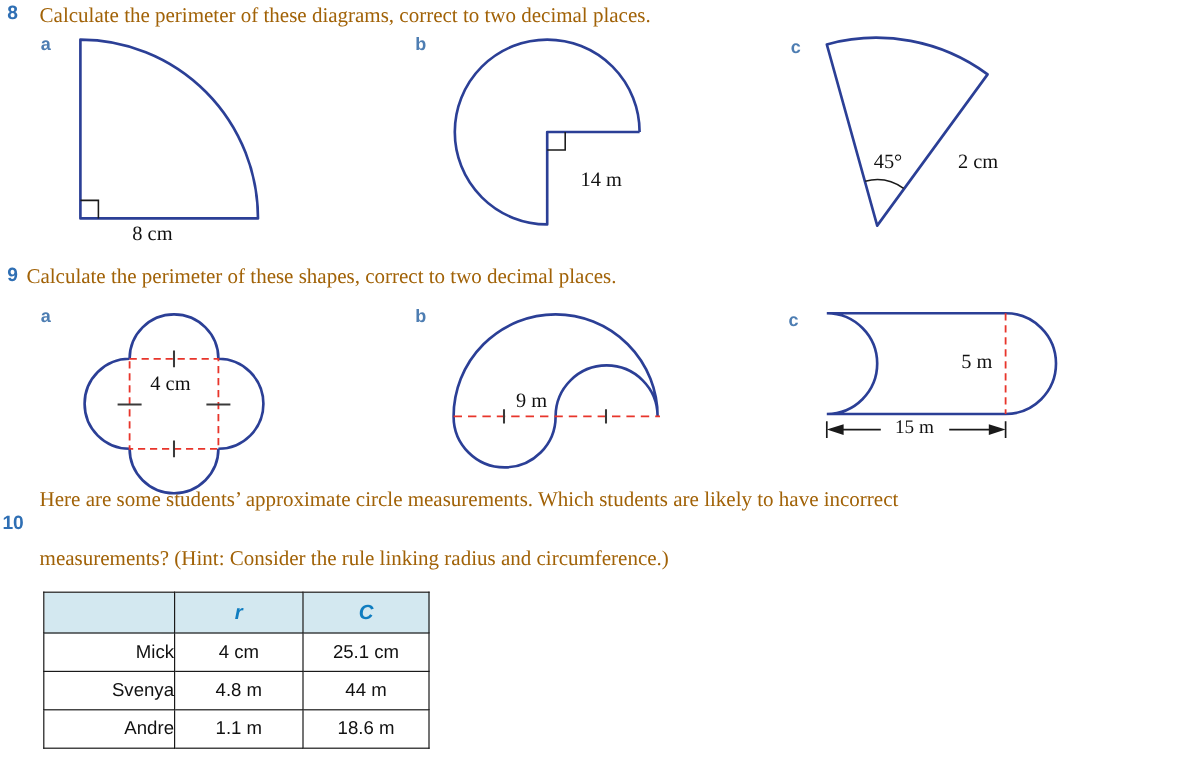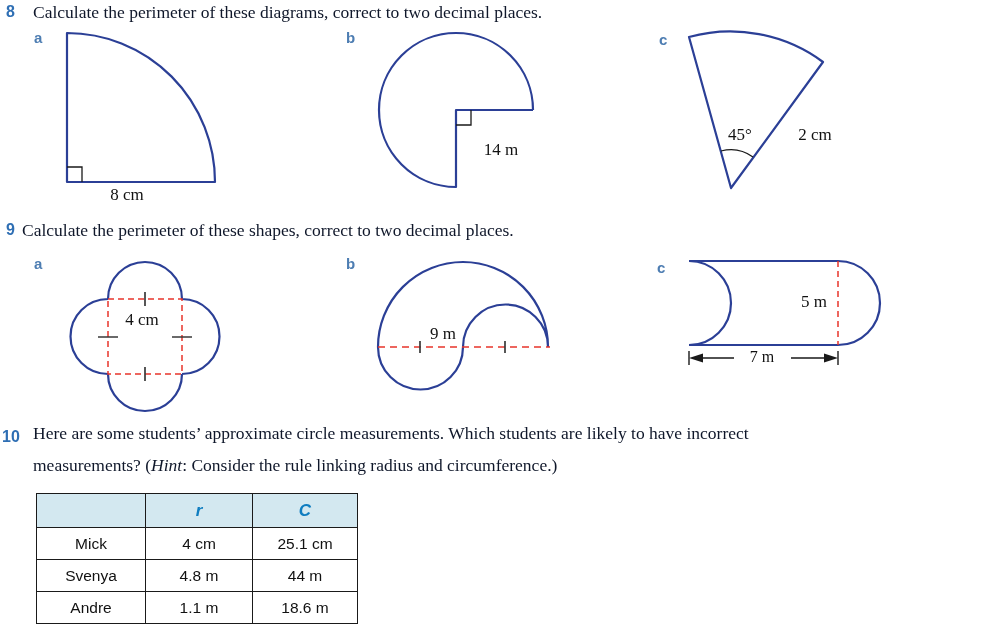--- a/index.html
+++ b/index.html
@@ -5,43 +5,43 @@
   html,body{margin:0;padding:0;background:#fff;}
   #page{
     position:relative;width:982px;height:639px;background:#ffffff;
     font-family:"Liberation Serif", serif;color:#151515;overflow:hidden;
   }
   .abs{position:absolute;}
   .qnum{
     font-family:"Liberation Sans", sans-serif;font-weight:bold;
     font-size:16px;color:#2f6fb4;
   }
-  .qtext{font-size:17.5px;color:#0f172a;white-space:nowrap;}
+  .qtext{font-size:17.5px;color:#a16207;white-space:nowrap;}
   .partletter{
     font-family:"Liberation Sans", sans-serif;font-weight:bold;
     font-size:15px;color:#4d7db2;
   }
   .mlabel{font-size:17px;color:#111;text-align:center;white-space:nowrap;}
   .mlabel-sm{font-size:16px;}
   svg{position:absolute;left:0;top:0;}
-  .ital{font-style:italic;}
+  .ital{}
   table.meas{
     position:absolute;left:36px;top:493px;border-collapse:collapse;
     font-family:"Liberation Sans", sans-serif;font-size:15.5px;color:#111;
     table-layout:fixed;
   }
   table.meas td,table.meas th{
     border:1.5px solid #1a1a1a;padding:0;vertical-align:middle;
     height:31px;background:#fff;
   }
   table.meas tr.hdr th{
     height:33px;background:#d3e8f0;color:#0f7dc0;
     font-style:italic;font-weight:bold;font-size:17px;text-align:center;
   }
-  td.namecell{text-align:center;padding-left:9px;border-radius:14px;}
+  td.namecell{text-align:right;padding-left:9px;border-radius:14px;}
   td.valcell{text-align:center;}
 </style>
 </head>
 <body>
 
 <div id="page">
 
   <svg width="982" height="639" viewBox="0 0 982 639">
 
     <g>
@@ -100,26 +100,26 @@
     <span class="abs qnum" style="left:6px;top:221px;">9</span>
     <span class="abs qtext" style="left:22px;top:220px;">Calculate the perimeter of these shapes, correct to two decimal places.</span>
 
     <span class="abs partletter" style="left:34px;top:255px;">a</span>
     <span class="abs partletter" style="left:346px;top:255px;">b</span>
     <span class="abs partletter" style="left:657px;top:259px;">c</span>
 
     <span class="abs mlabel" style="left:112px;top:310px;width:60px;">4 cm</span>
     <span class="abs mlabel" style="left:416px;top:324px;width:54px;">9 m</span>
     <span class="abs mlabel" style="left:793px;top:292px;width:42px;">5 m</span>
-    <span class="abs mlabel mlabel-sm" style="left:735px;top:348px;width:54px;">7 m</span>
+    <span class="abs mlabel mlabel-sm" style="left:735px;top:348px;width:54px;">15 m</span>
   </div>
 
   <div>
     <span class="abs qnum" style="left:2px;top:428px;">10</span>
-    <span class="abs qtext" style="left:33px;top:423px;font-family:Liberation Serif, serif;">Here are some students’ approximate circle measurements. Which students are likely to have incorrect</span>
+    <span class="abs qtext" style="left:33px;top:406px;font-family:Liberation Serif, serif;">Here are some students’ approximate circle measurements. Which students are likely to have incorrect</span>
     <span class="abs qtext" style="left:33px;top:455px;"><span>measurements? (</span><span class="ital">Hint</span><span>: Consider the rule linking radius and circumference.)</span></span>
 
     <table class="meas">
       <colgroup>
           <col style="width:109px">
           <col style="width:107px">
           <col style="width:105px">
         </colgroup>
       <tbody>
           <tr class="hdr">

